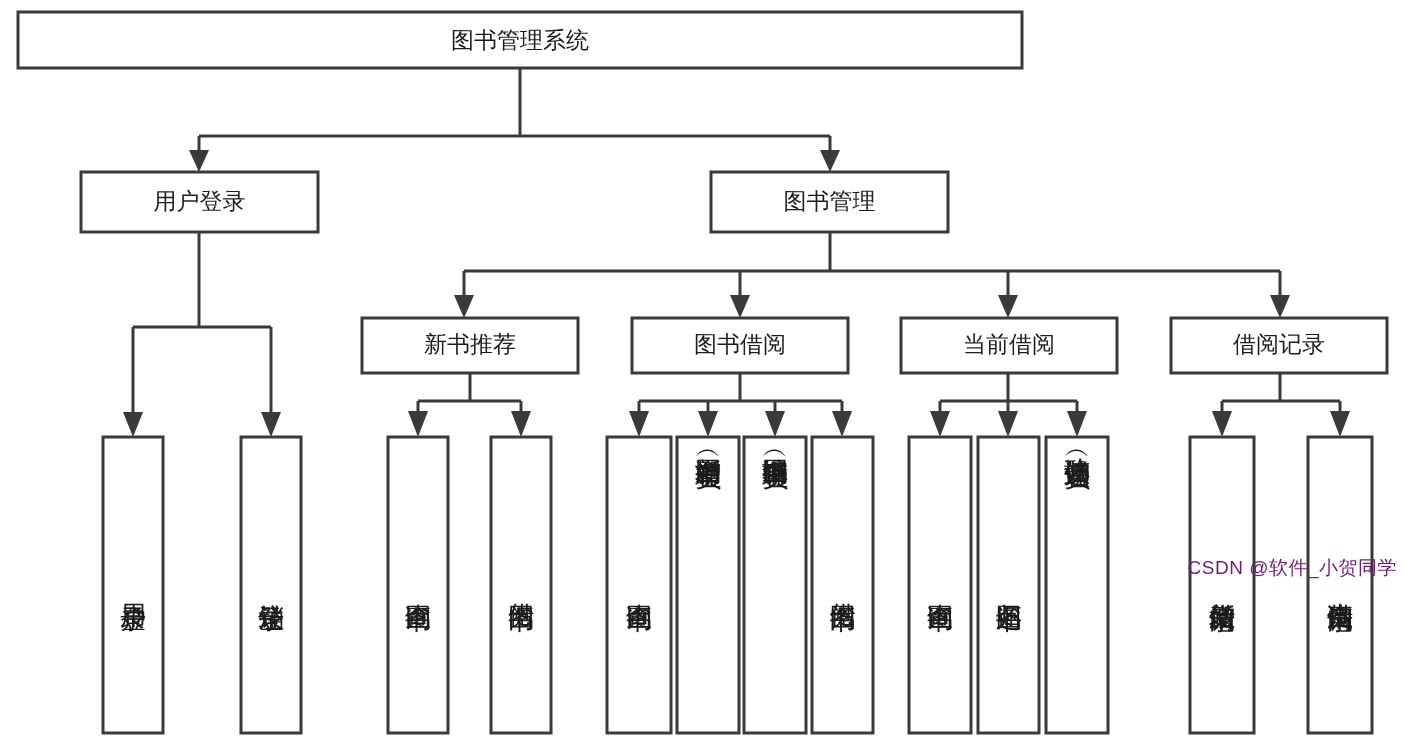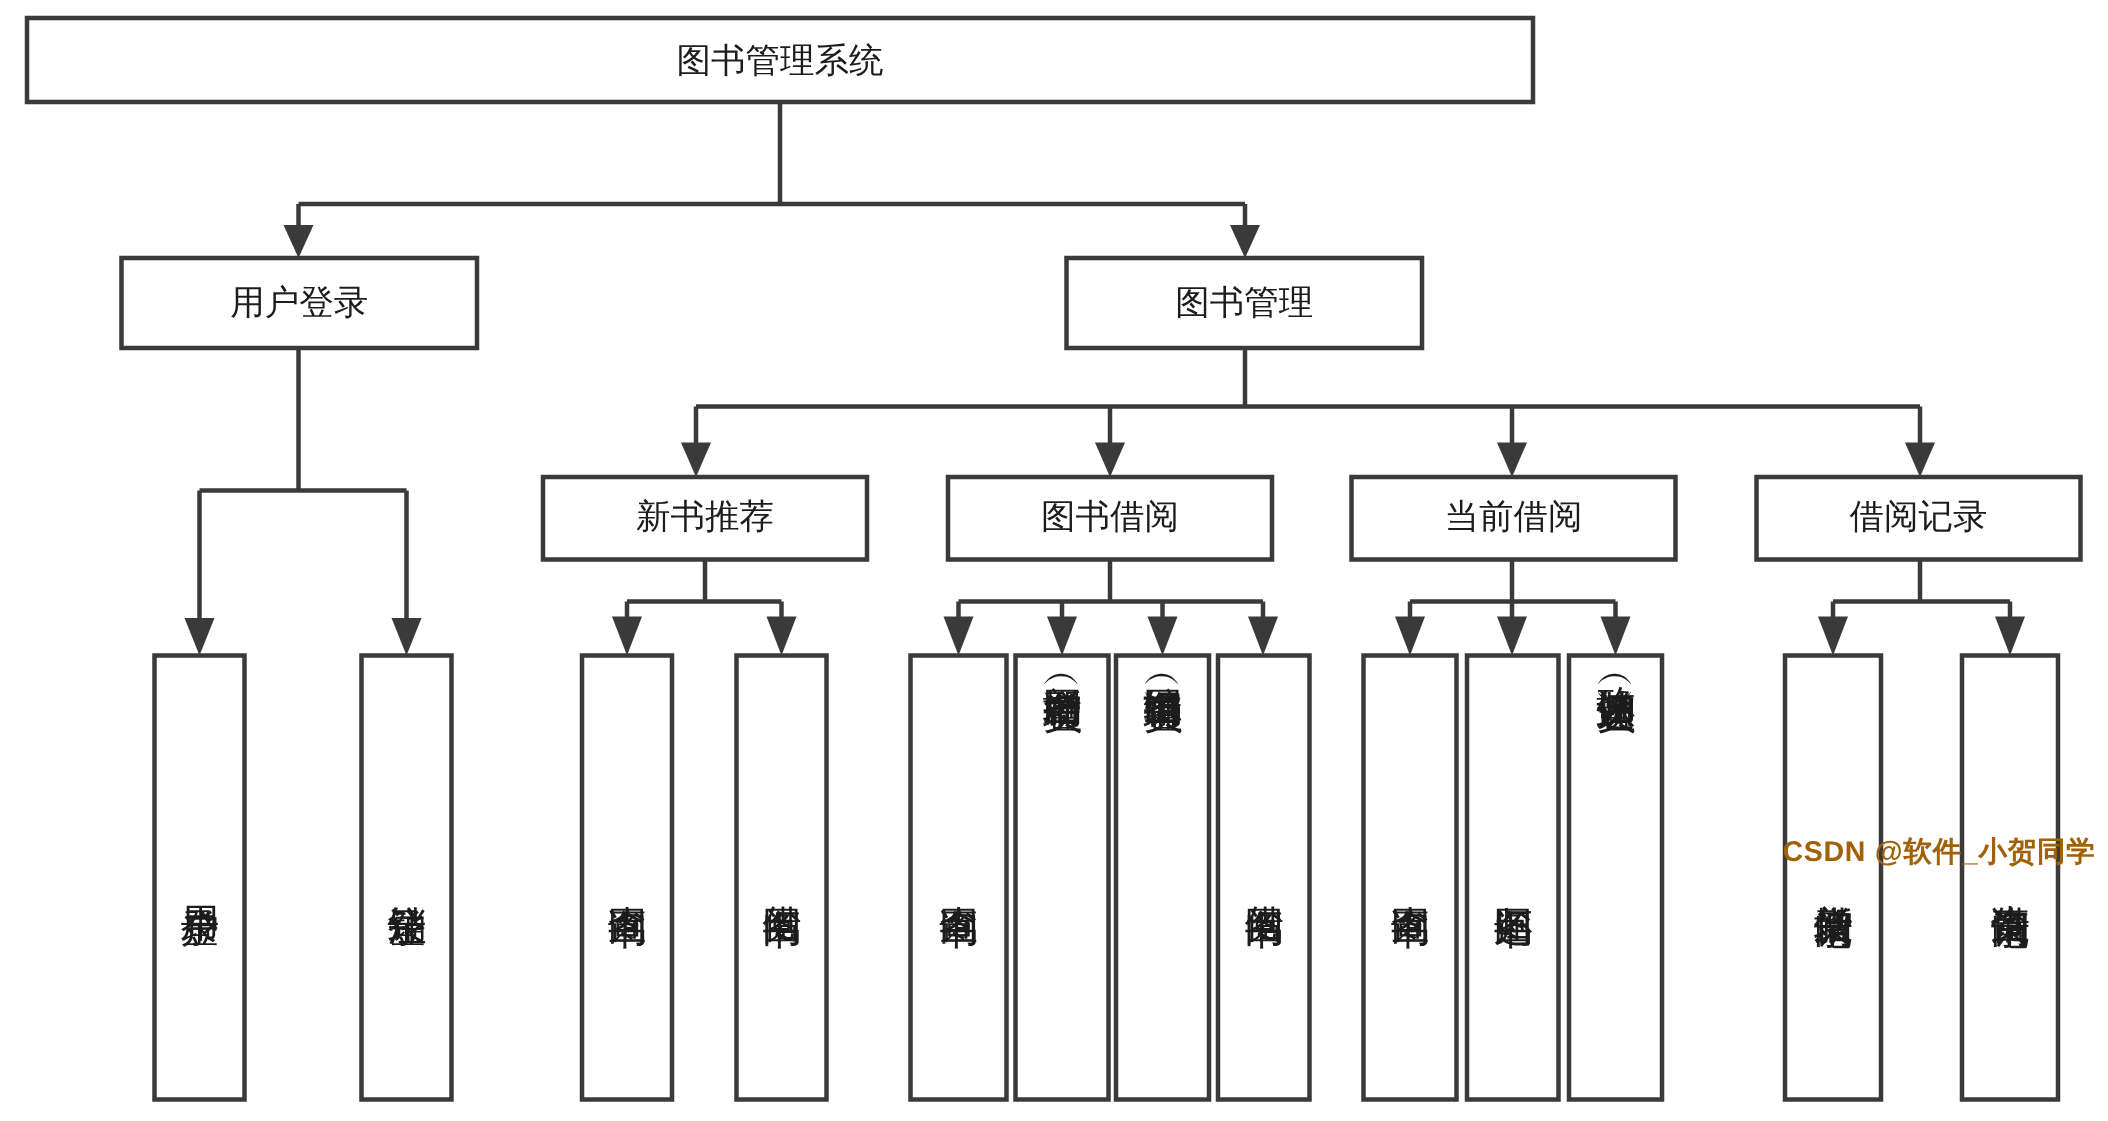--- a/index.html
+++ b/index.html
@@ -66,24 +66,23 @@
     letter-spacing: 1px;
     text-align: center;
     white-space: nowrap;
   }
   .watermark {
     position: absolute;
     right: 8px;
     bottom: 6px;
     font-family: "Liberation Sans", "DejaVu Sans", sans-serif;
     font-size: 19px;
-    color: #a16207;
+    color: #701a75;
     letter-spacing: 0.5px;
     white-space: nowrap;
-    font-weight: bold;
   }
 </style>
 </head>
 <body>
 
 <div id="diagram-root">
 
   <svg class="diagram" viewBox="0 0 1405 747" xmlns="http://www.w3.org/2000/svg">
 
     <g>

